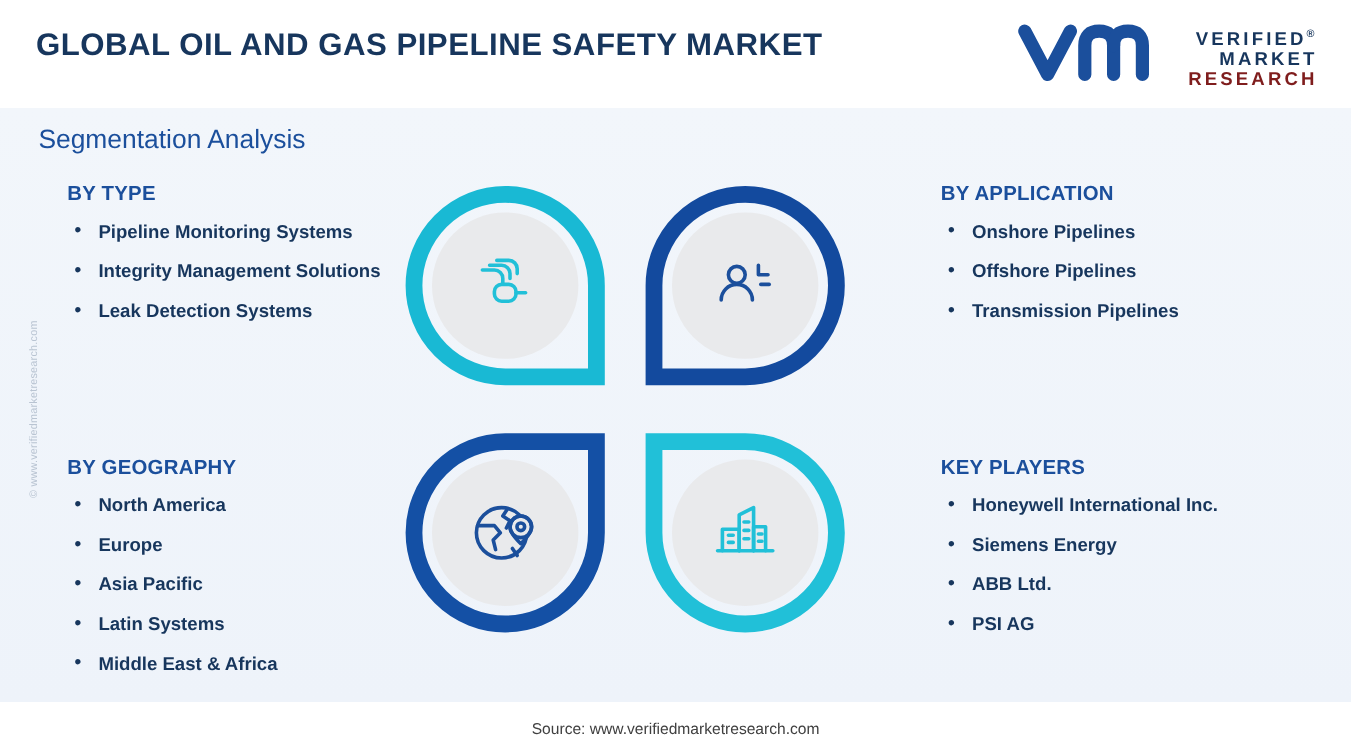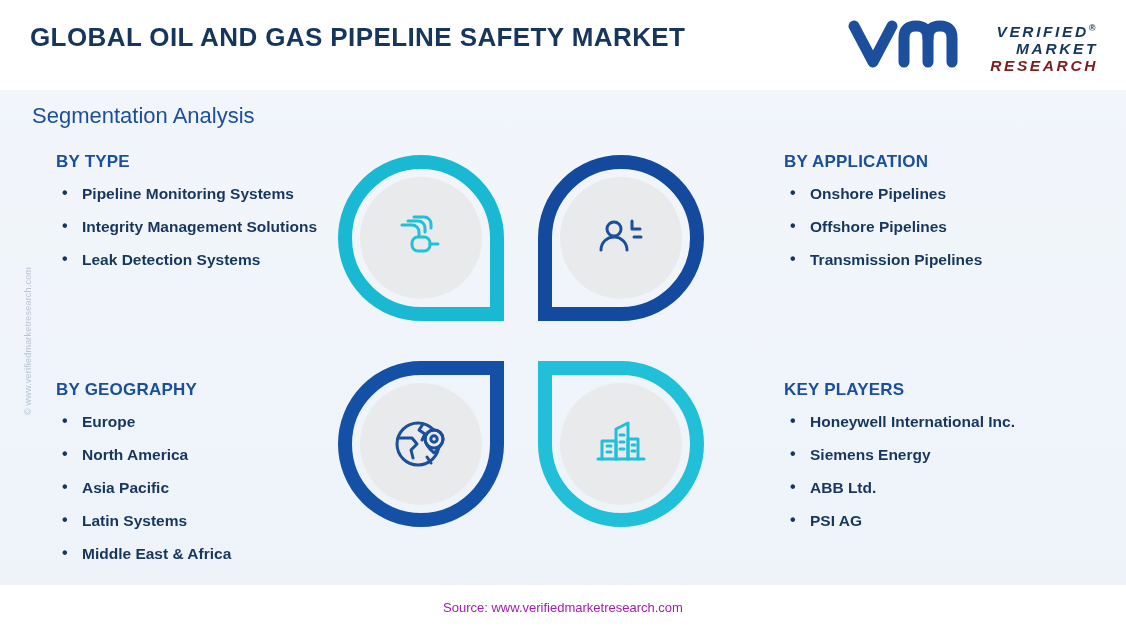--- a/index.html
+++ b/index.html
@@ -77,21 +77,20 @@
     right: 0;
     top: 6px;
     text-align: right;
     line-height: 17px;
   }
   .logo-line {
     font-size: 15.5px;
     letter-spacing: 2.6px;
     color: #17365d;
     font-weight: bold;
-    font-style: italic;
   }
   .logo-line.teal { color: #7f1d1d; }
   .logo-reg {
     font-size: 9px;
     vertical-align: super;
     color: #17365d;
   }
   .seg-title {
     position: absolute;
     left: 32px;
@@ -112,21 +111,21 @@
     letter-spacing: .2px;
     z-index: 4;
   }
   .source {
     position: absolute;
     left: 0;
     top: 600px;
     width: 1126px;
     text-align: center;
     font-size: 13px;
-    color: #a21caf;
+    color: #404040;
     z-index: 4;
   }
   
   .col {
     position: absolute;
     z-index: 5;
   }
   .col h3 {
     margin: 0 0 10px 0;
     font-size: 17px;
@@ -256,22 +255,22 @@
     <ul>
       <li>Pipeline Monitoring Systems</li>
       <li>Integrity Management Solutions</li>
       <li>Leak Detection Systems</li>
     </ul>
   </div>
 
   <div class="col" id="col-geography">
     <h3>BY GEOGRAPHY</h3>
     <ul>
+      <li>North America</li>
       <li>Europe</li>
-      <li>North America</li>
       <li>Asia Pacific</li>
       <li>Latin Systems</li>
       <li>Middle East &amp; Africa</li>
     </ul>
   </div>
 
   <div class="col" id="col-application">
     <h3>BY APPLICATION</h3>
     <ul>
       <li>Onshore Pipelines</li>

